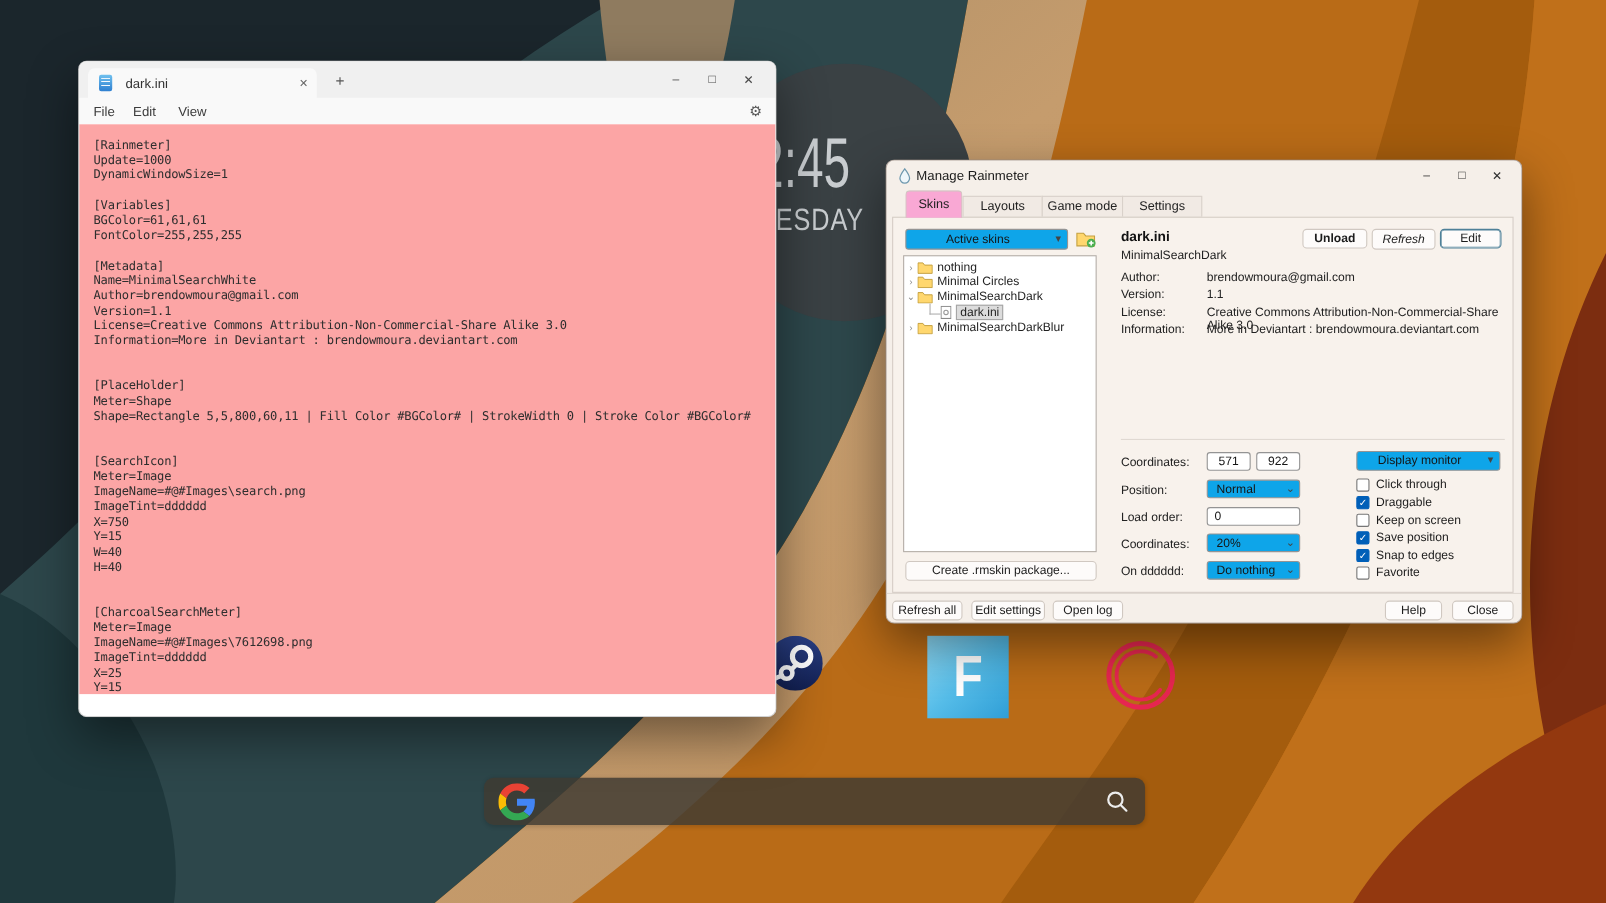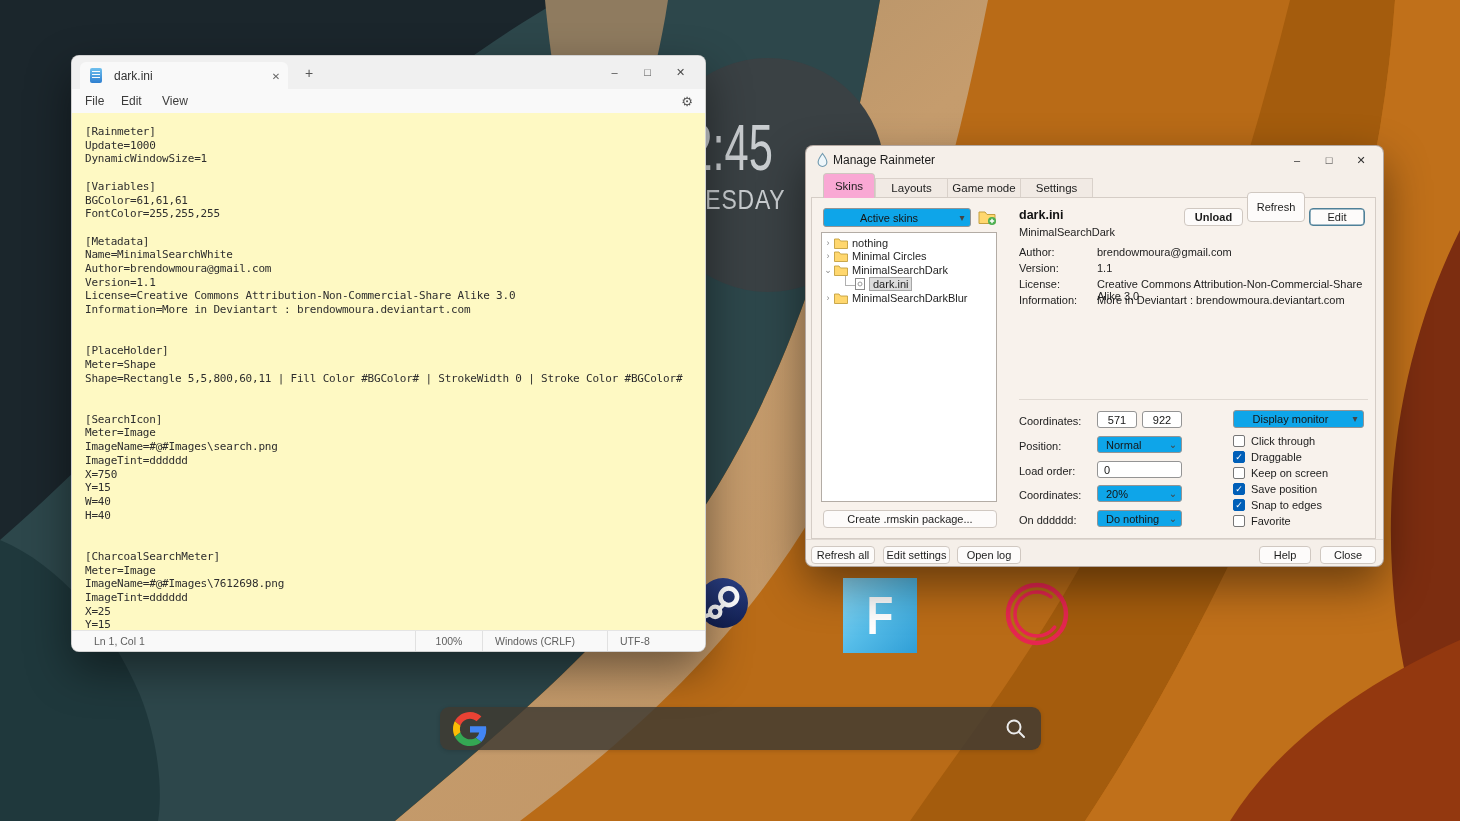--- a/index.html
+++ b/index.html
@@ -57,21 +57,21 @@
   .np-plus{position:absolute;left:228px;top:8px;width:18px;height:18px;color:#555;font-size:14px;
     display:flex;align-items:center;justify-content:center;}
   .np-controls{position:absolute;right:8px;top:3px;display:flex;}
   .np-ctl{width:33px;height:26px;display:flex;align-items:center;justify-content:center;
     color:#4a4a4a;font-size:11px;}
   .np-menu{position:absolute;left:0;top:33px;right:0;height:24px;background:#f9f9f9;}
   .np-menuitem{position:absolute;top:0;height:24px;display:flex;align-items:center;
     font-size:12px;color:#3c3c3c;}
   .np-gear{position:absolute;left:607px;top:0;height:24px;width:16px;display:flex;align-items:center;
     justify-content:center;color:#555;font-size:13px;}
-  .np-editor{position:absolute;left:0;top:57px;right:0;bottom:20px;background:#fef9c3;overflow:hidden;}
+  .np-editor{position:absolute;left:0;top:57px;right:0;bottom:20px;background:#fca5a5;overflow:hidden;}
   .np-editor pre{margin:0;padding:12px 0 0 13px;
     font-family:"DejaVu Sans Mono",monospace;font-size:11px;line-height:13.7px;
     letter-spacing:-0.2px;color:#2e2e2e;}
   .np-status{position:absolute;left:0;right:0;bottom:0;height:20px;background:#f9f9f9;
     border-top:1px solid #e5e5e5;display:flex;align-items:center;font-size:10.5px;color:#5f5f5f;}
   .np-status .cursorpos{padding-left:22px;}
   .np-status .spacer{flex:1;}
   .np-cell{height:100%;display:flex;align-items:center;border-left:1px solid #e1e1e1;}
   .np-cell.zoom{width:66px;justify-content:center;}
   .np-cell.eol{width:125px;padding-left:12px;box-sizing:border-box;}
@@ -239,27 +239,20 @@
 H=40
 
 
 [CharcoalSearchMeter]
 Meter=Image
 ImageName=#@#Images\7612698.png
 ImageTint=dddddd
 X=25
 Y=15</pre>
   </div>
-  <div class="np-status">
-    <span class="cursorpos">Ln 1, Col 1</span>
-    <span class="spacer"></span>
-    <span class="np-cell zoom">100%</span>
-    <span class="np-cell eol">Windows (CRLF)</span>
-    <span class="np-cell enc">UTF-8</span>
-  </div>
 </div>
 
 <div class="window" id="rainmeter">
   <div class="rm-titlebar">
     <svg class="rm-titleicon" width="13" height="16" viewBox="0 0 16 18">
       <path d="M8 1 C8 1 2.6 8 2.6 11.6 a5.4 5.4 0 0 0 10.8 0 C13.4 8 8 1 8 1 Z" fill="#eef6fa" stroke="#6e98ae" stroke-width="1.4"></path>
     </svg>
     <span class="rm-title">Manage Rainmeter</span>
     <div class="rm-controls">
       <div class="rm-ctl">–</div>
@@ -322,21 +315,21 @@
         </svg>
       <span class="flabel">MinimalSearchDarkBlur</span>
     </div>
   </div>
 
   <div class="btn" style="left:17px;top:364px;width:174px;height:18px;">Create .rmskin package...</div>
 
   <div class="rm-h1" style="left:213px;top:62px;">dark.ini</div>
   <div class="rm-h2" style="left:213px;top:80px;">MinimalSearchDark</div>
   <div class="btn" style="left:378px;top:62px;width:59px;height:18px;font-weight:bold;">Unload</div>
-  <div class="btn" style="left:441px;top:46px;width:58px;height:30px;">Refresh</div>
+  <div class="btn" style="left:441px;top:62px;width:58px;height:19px;font-style:italic;">Refresh</div>
   <div class="btn accent" style="left:503px;top:62px;width:56px;height:18px;">Edit</div>
 
   <div class="rm-label" style="left:213px;top:100px;">Author:</div>
   <div class="rm-value" style="left:291px;top:100px;">brendowmoura@gmail.com</div>
   <div class="rm-label" style="left:213px;top:116px;">Version:</div>
   <div class="rm-value" style="left:291px;top:116px;">1.1</div>
   <div class="rm-label" style="left:213px;top:132px;">License:</div>
   <div class="rm-value" style="left:291px;top:132px;width:268px;">Creative Commons Attribution-Non-Commercial-Share Alike 3.0</div>
   <div class="rm-label" style="left:213px;top:148px;">Information:</div>
   <div class="rm-value" style="left:291px;top:148px;">More in Deviantart : brendowmoura.deviantart.com</div>

